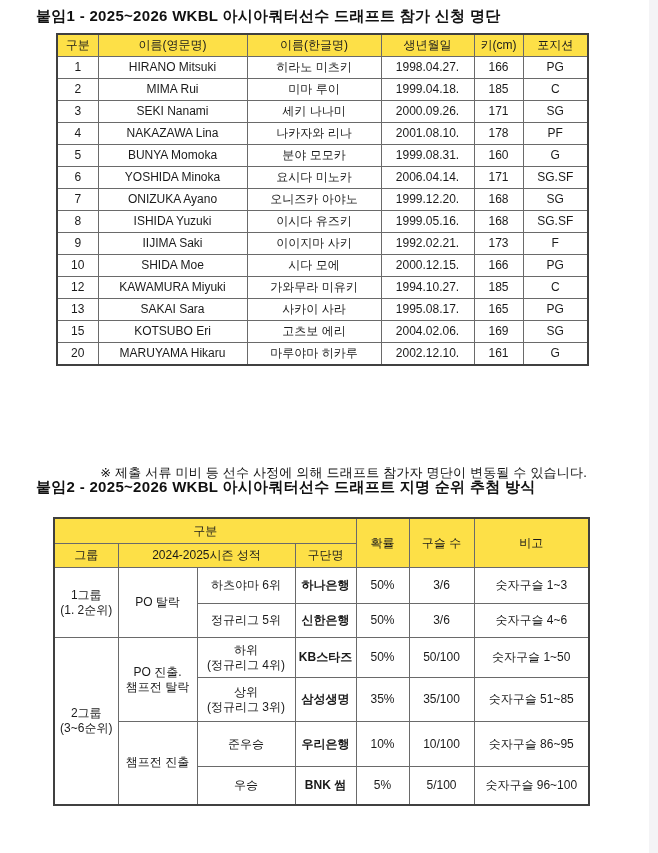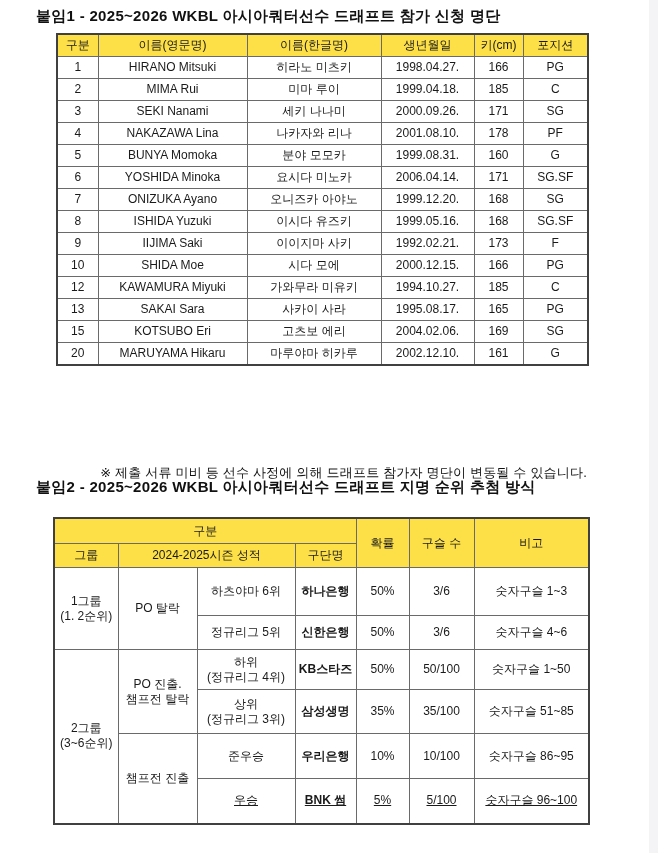--- a/index.html
+++ b/index.html
@@ -59,26 +59,26 @@
     letter-spacing:0.2px;
   }
 
   
   #table2{
     position:absolute;left:53px;top:517px;width:535px;
     border:2px solid #404040;
   }
   #table2 thead tr:nth-child(1) th{height:24px;}
   #table2 thead tr:nth-child(2) th{height:23px;margin-top:40px;}
-  #table2 tbody tr:nth-child(1){height:48px;}
+  #table2 tbody tr:nth-child(1){height:36px;}
   #table2 tbody tr:nth-child(2){height:34px;margin-left:8px;}
   #table2 tbody tr:nth-child(3){height:40px;}
   #table2 tbody tr:nth-child(4){height:44px;margin-left:8px;}
   #table2 tbody tr:nth-child(5){height:45px;}
-  #table2 tbody tr:nth-child(6){height:45px;text-decoration:underline;}
+  #table2 tbody tr:nth-child(6){height:38px;}
   #table2 td[data-name="club-name-cell"]{font-weight:bold;}
 </style>
 </head>
 <body>
 
 <div class="right-strip" data-name="page-right-gutter"></div>
 
 <div class="title" id="title1" data-name="attachment1-title">붙임1 - 2025~2026 WKBL 아시아쿼터선수 드래프트 참가 신청 명단</div>
 
 <table id="table1" data-name="roster-table">

